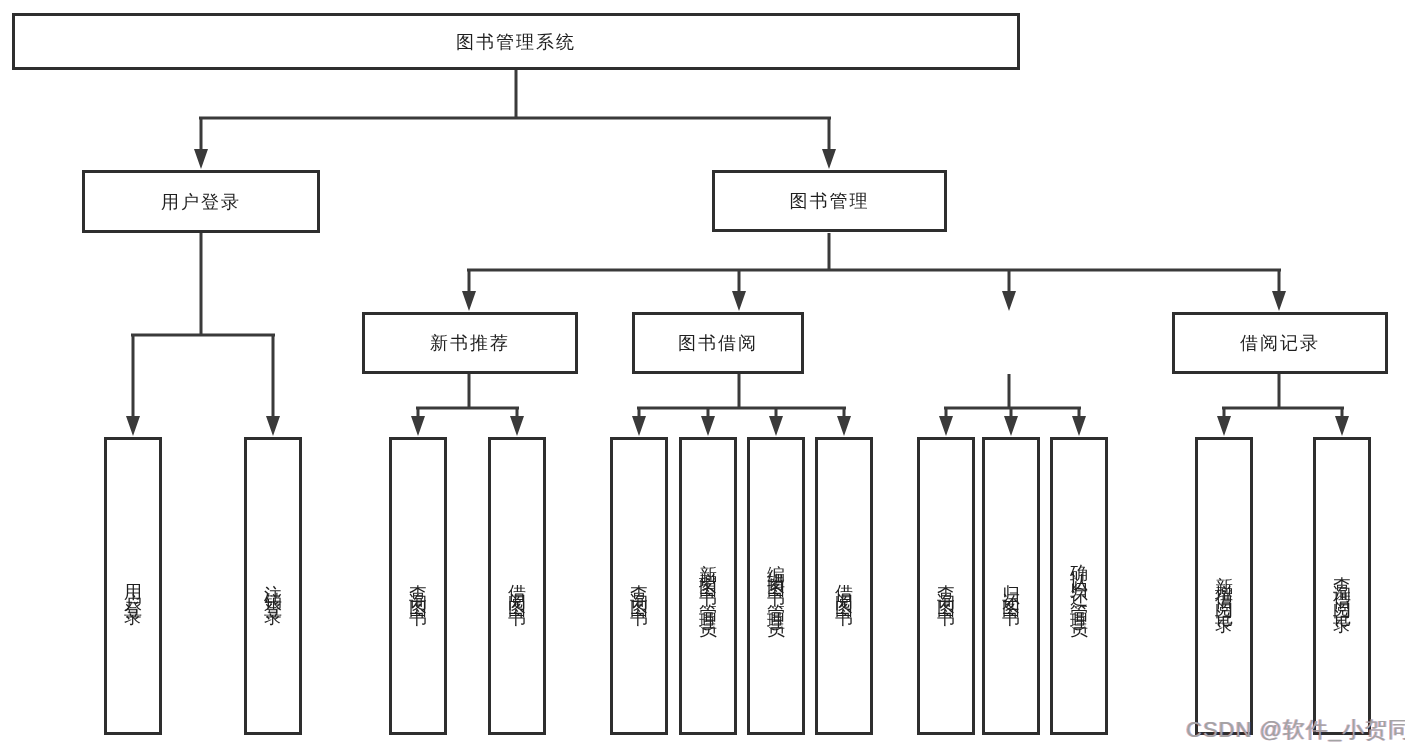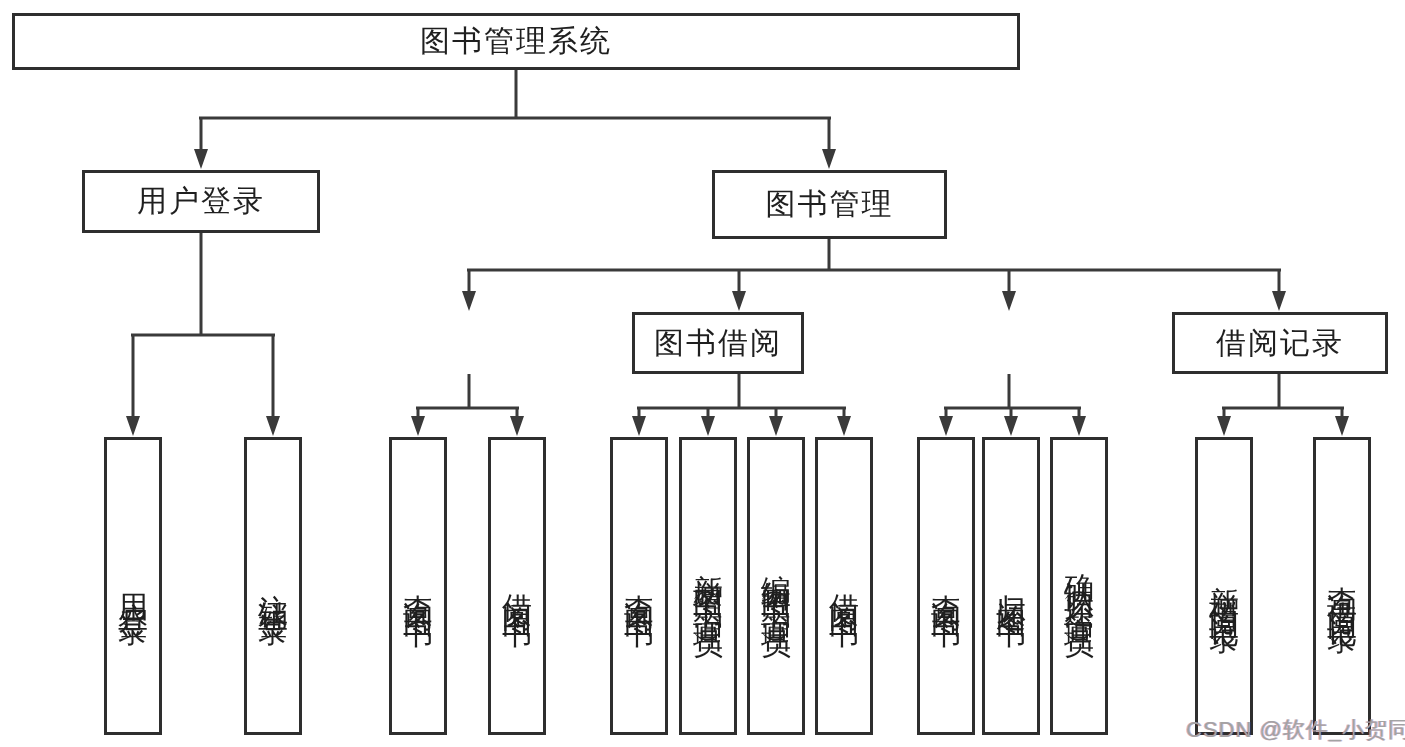--- a/index.html
+++ b/index.html
@@ -18,21 +18,21 @@
   }
   .node {
     position: absolute;
     box-sizing: border-box;
     border: 3px solid var(--border, #2e2e2e);
     background: #ffffff;
     display: flex;
     align-items: center;
     justify-content: center;
     color: var(--text, #1f1f1f);
-    font-size: 30px;
+    font-size: 18px;
     letter-spacing: 2px;
     white-space: nowrap;
   }
   .node.leaf {
     width: 58px;
     top: 437px;
     height: 298px;
   }
   .node.leaf .vtext {
     writing-mode: vertical-rl;
@@ -74,22 +74,23 @@
              M639 436 L632 416 L646 416 Z  M708 436 L701 416 L715 416 Z
              M776 436 L769 416 L783 416 Z  M844 436 L837 416 L851 416 Z
              M946 436 L939 416 L953 416 Z  M1011 436 L1004 416 L1018 416 Z
              M1079 436 L1072 416 L1086 416 Z
              M1224 436 L1217 416 L1231 416 Z  M1342 436 L1335 416 L1349 416 Z" fill="var(--line, #3a3a3a)" stroke="none"></path>
   </svg>
 
   <div class="node" style="left:12px; top:13px; width:1008px; height:57px">图书管理系统</div>
 
   <div class="node" style="left:82px; top:170px; width:238px; height:63px">用户登录</div>
-  <div class="node" style="left:712px; top:170px; width:235px; height:69px">图书管理</div>
+  <div class="node" style="left:712px; top:170px; width:235px; height:62px">图书管理</div>
 
+  <div class="node" style="left:362px; top:312px; width:216px; height:62px">新书推荐</div>
   <div class="node" style="left:632px; top:312px; width:172px; height:62px">图书借阅</div>
   <div class="node" style="left:1172px; top:312px; width:216px; height:62px">借阅记录</div>
 
   <div class="node leaf" style="left:104px">
     <span class="vtext">用户登录</span>
   </div>
   <div class="node leaf" style="left:244px">
     <span class="vtext">注销登录</span>
   </div>
 

